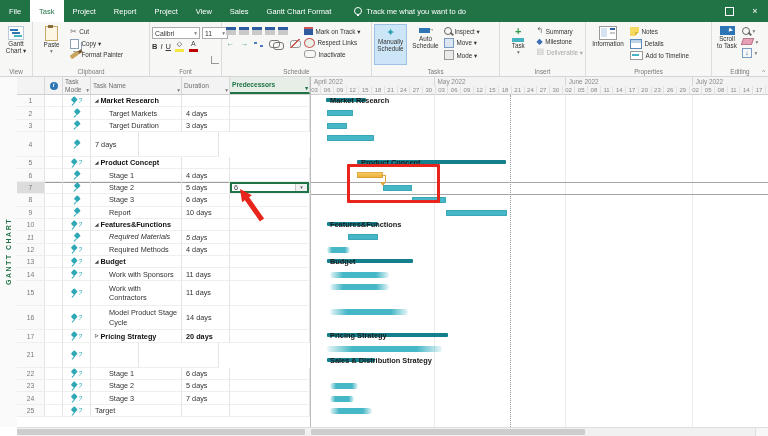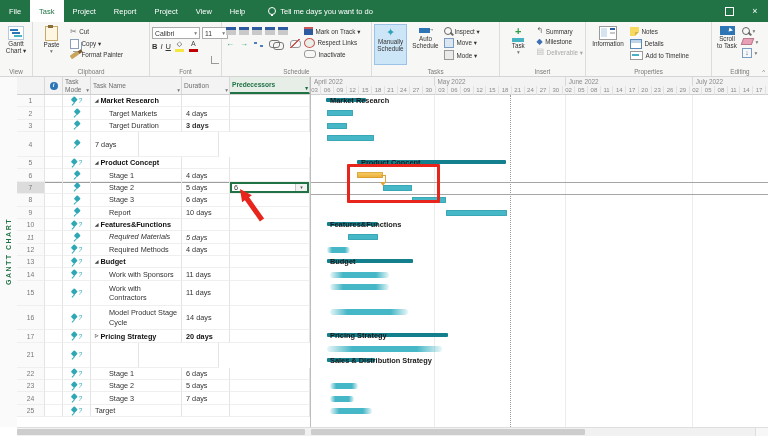--- a/index.html
+++ b/index.html
@@ -139,24 +139,25 @@
 
 <div id="app">
 
   <div class="tabbar">
     <div class="tab">File</div>
     <div class="tab sel">Task</div>
     <div class="tab">Project</div>
     <div class="tab">Report</div>
     <div class="tab">Project</div>
     <div class="tab">View</div>
-    <div class="tab">Help</div>
+    <div class="tab">Sales</div>
+    <div class="tab">Gantt Chart Format</div>
     <div class="tellme">
       <span class="bulb"></span>
-      <span>Tell me days you want to do</span>
+      <span>Track me what you want to do</span>
     </div>
     <div class="winctl">
       <div class="winbtn">
           <span class="restore"></span>
         </div>
       <div class="winbtn">
           <span>×</span>
         </div>
     </div>
   </div>
@@ -407,21 +408,21 @@
           <div class="c num" style="width: 28px;">3</div>
           <div class="c" style="width: 18px;"></div>
           <div class="c" style="width: 28px;">
             <span class="pinwrap">
               <i class="pin"></i>
             </span>
           </div>
           <div class="c name" style="width: 91px; padding-left: 18px;">
             <span>Target Duration</span>
           </div>
-          <div class="c" style="width: 48px; padding-left: 4px; font-weight: bold;">3 days</div>
+          <div class="c" style="width: 48px; padding-left: 4px;">3 days</div>
           <div class="c" style="width: 80px; padding-left: 3px;"></div>
         </div>
         <div class="trow" style="height: 24.8px;">
           <div class="c num" style="width: 28px;">4</div>
           <div class="c" style="width: 18px;"></div>
           <div class="c" style="width: 28px;">
             <span class="pinwrap">
               <i class="pin"></i>
             </span>
           </div>

